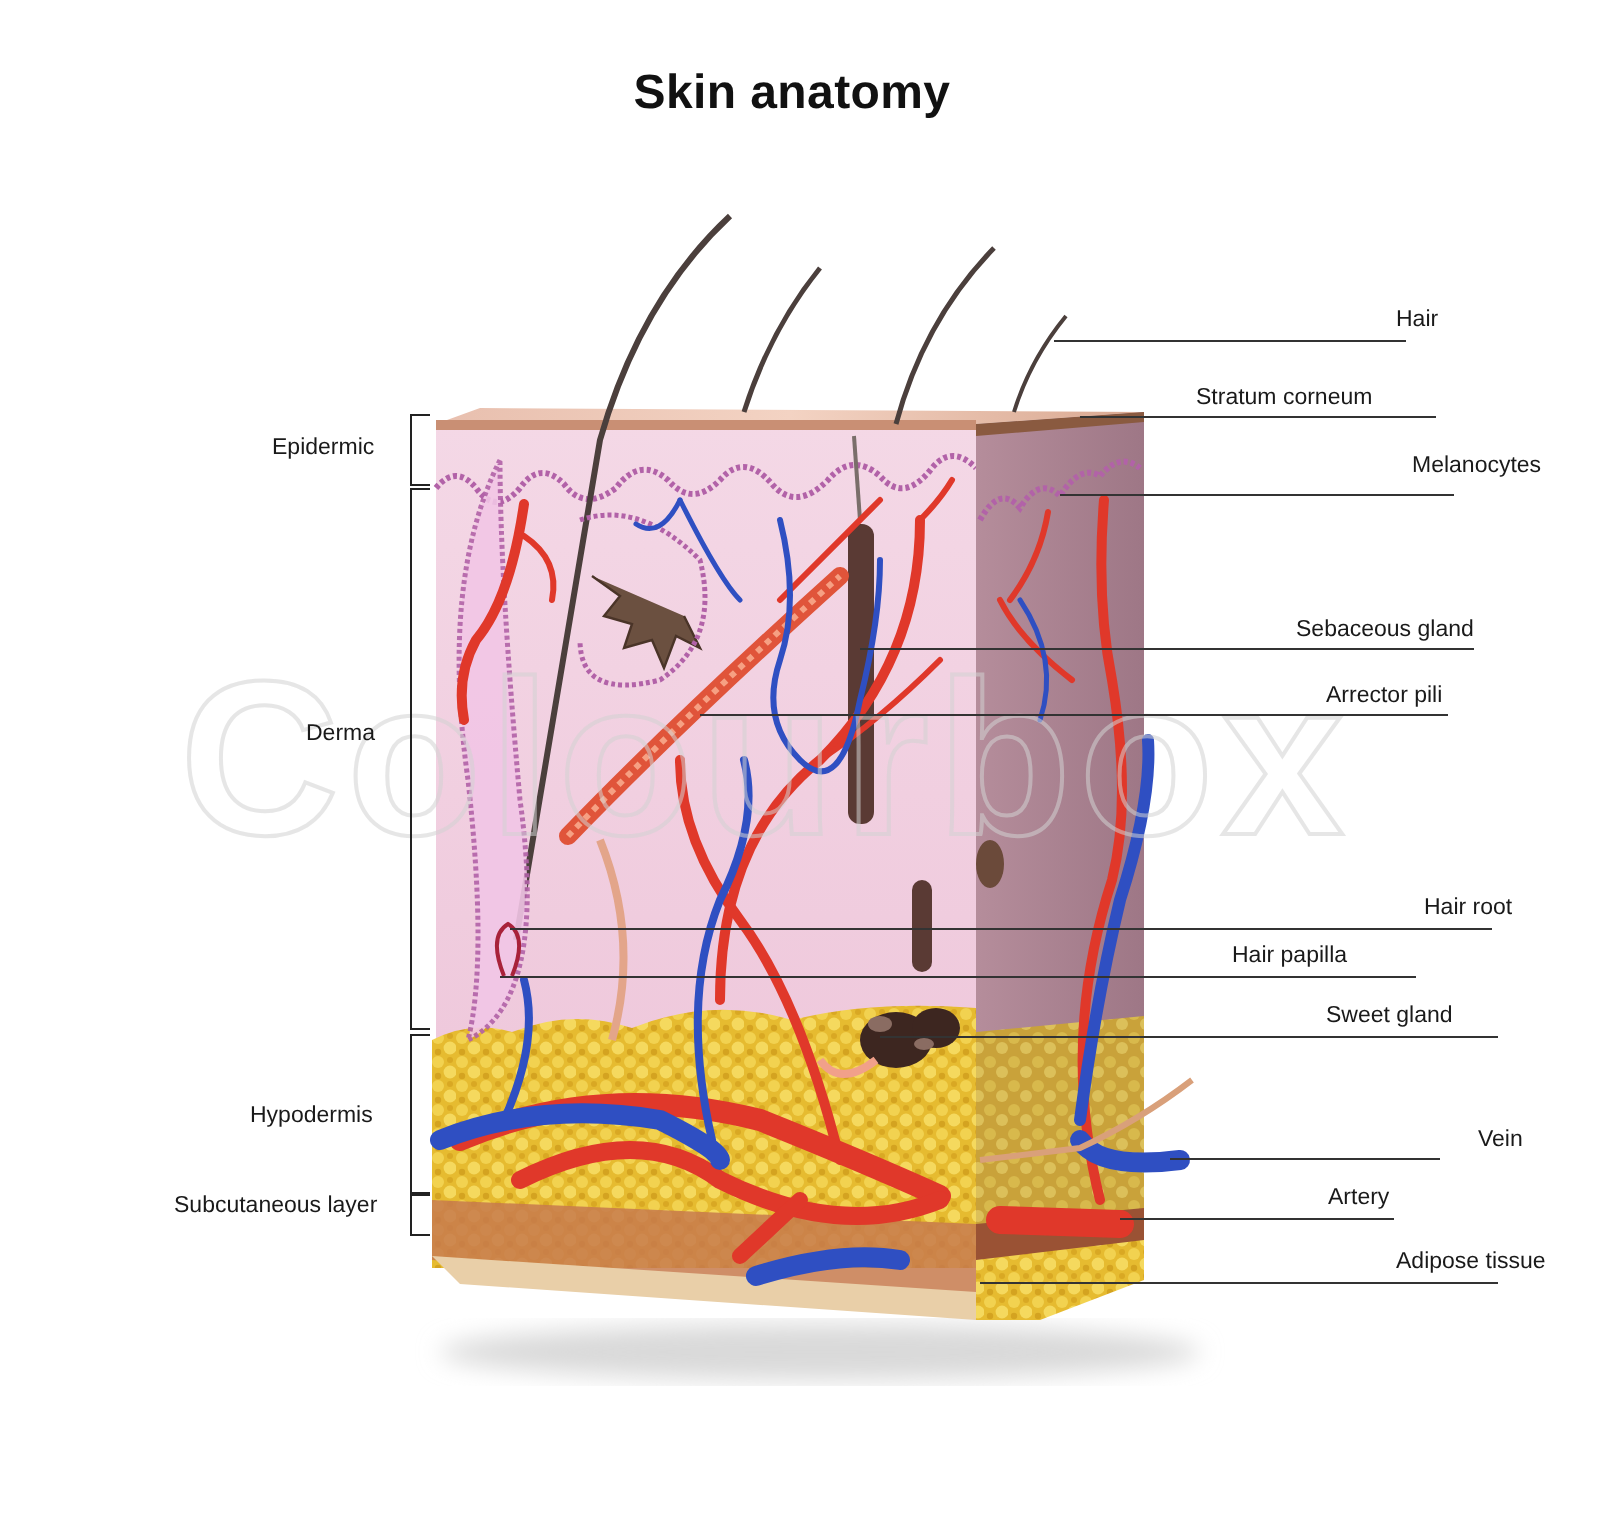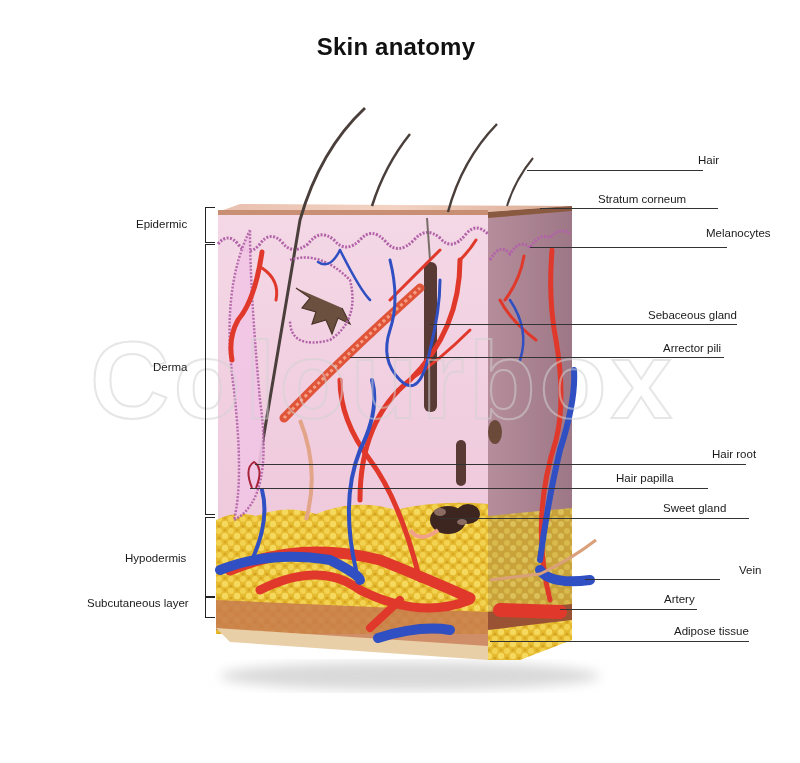--- a/index.html
+++ b/index.html
@@ -165,13 +165,13 @@
 <div class="lbl" style="left:698px; top:154px;">Hair</div>
 <div class="lbl" style="left:598px; top:193px;text-align:center;">Stratum corneum</div>
 <div class="lbl" style="left:661px; top:227px;padding-left:45px;">Melanocytes</div>
 <div class="lbl" style="left:648px; top:309px;">Sebaceous gland</div>
 <div class="lbl" style="left:663px; top:342px;">Arrector pili</div>
 <div class="lbl" style="left:700px; top:448px;margin-left:12px;">Hair root</div>
 <div class="lbl" style="left:616px; top:472px;">Hair papilla</div>
 <div class="lbl" style="left:663px; top:502px;">Sweet gland</div>
 <div class="lbl" style="left:728px; top:564px;margin-left:11px;">Vein</div>
 <div class="lbl" style="left:664px; top:593px;">Artery</div>
-<div class="lbl" style="left:674px; top:625px;">Adipose tissue</div>
+<div class="lbl" style="left:698px; top:625px;">Adipose tissue</div>
 
 </body></html>

